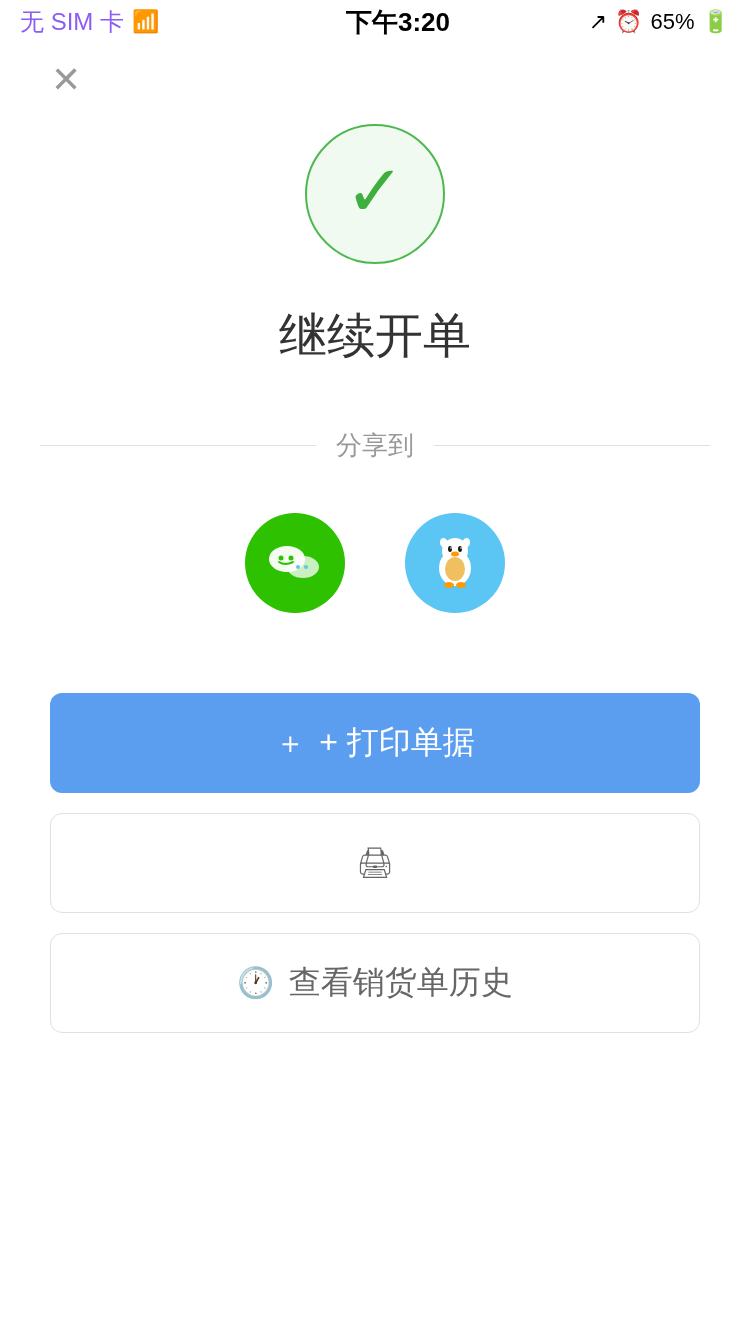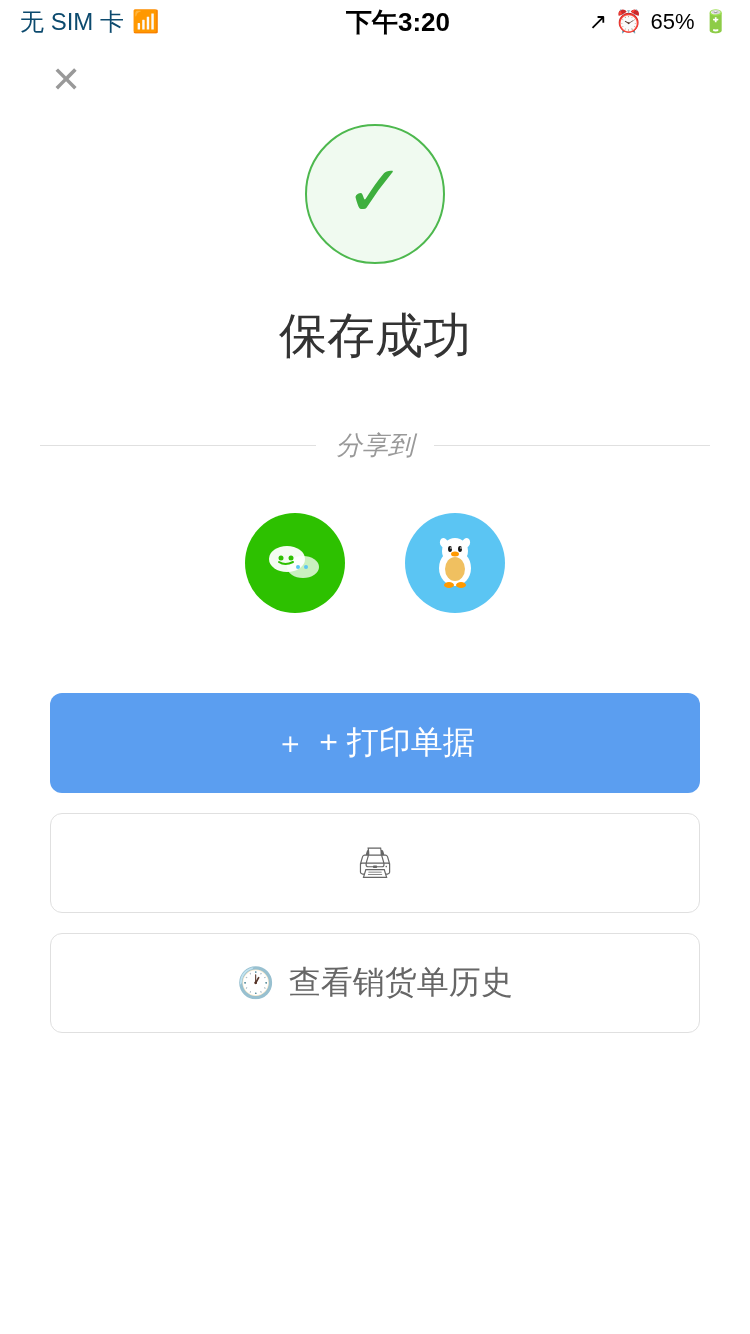--- a/index.html
+++ b/index.html
@@ -20,21 +20,21 @@
       background: #fff;
       display: flex;
       align-items: center;
       justify-content: space-between;
       padding: 0 20px;
       flex-shrink: 0;
     }
     .status-left {
       font-size: 24px;
       font-weight: 500;
-      color: #0c4a6e;
+      color: #8b5cf6;
       display: flex;
       align-items: center;
       gap: 8px;
     }
     .status-left .wifi-icon {
       font-size: 22px;
     }
     .status-center {
       font-size: 26px;
       font-weight: 700;
@@ -106,21 +106,20 @@
       font-weight: 400;
       color: #333;
       margin-bottom: 60px;
     }
 
     
     .share-section {
       width: 100%;
       padding: 0 40px;
       margin-bottom: 50px;
-      font-style: italic;
     }
     .share-divider {
       display: flex;
       align-items: center;
       gap: 20px;
       margin-bottom: 50px;
     }
     .divider-line {
       flex: 1;
       height: 1px;
@@ -220,21 +219,21 @@
 <div class="close-btn">
   <span class="x-icon">✕</span>
 </div>
 
 <div class="main-content">
 
   <div class="success-circle">
     <span class="checkmark">✓</span>
   </div>
 
-  <div class="success-title">保存成功</div>
+  <div class="success-title">继续开单</div>
 
   <div class="share-section">
     <div class="share-divider">
       <div class="divider-line"></div>
       <span class="divider-label">分享到</span>
       <div class="divider-line"></div>
     </div>
 
     <div class="share-icons">
 

